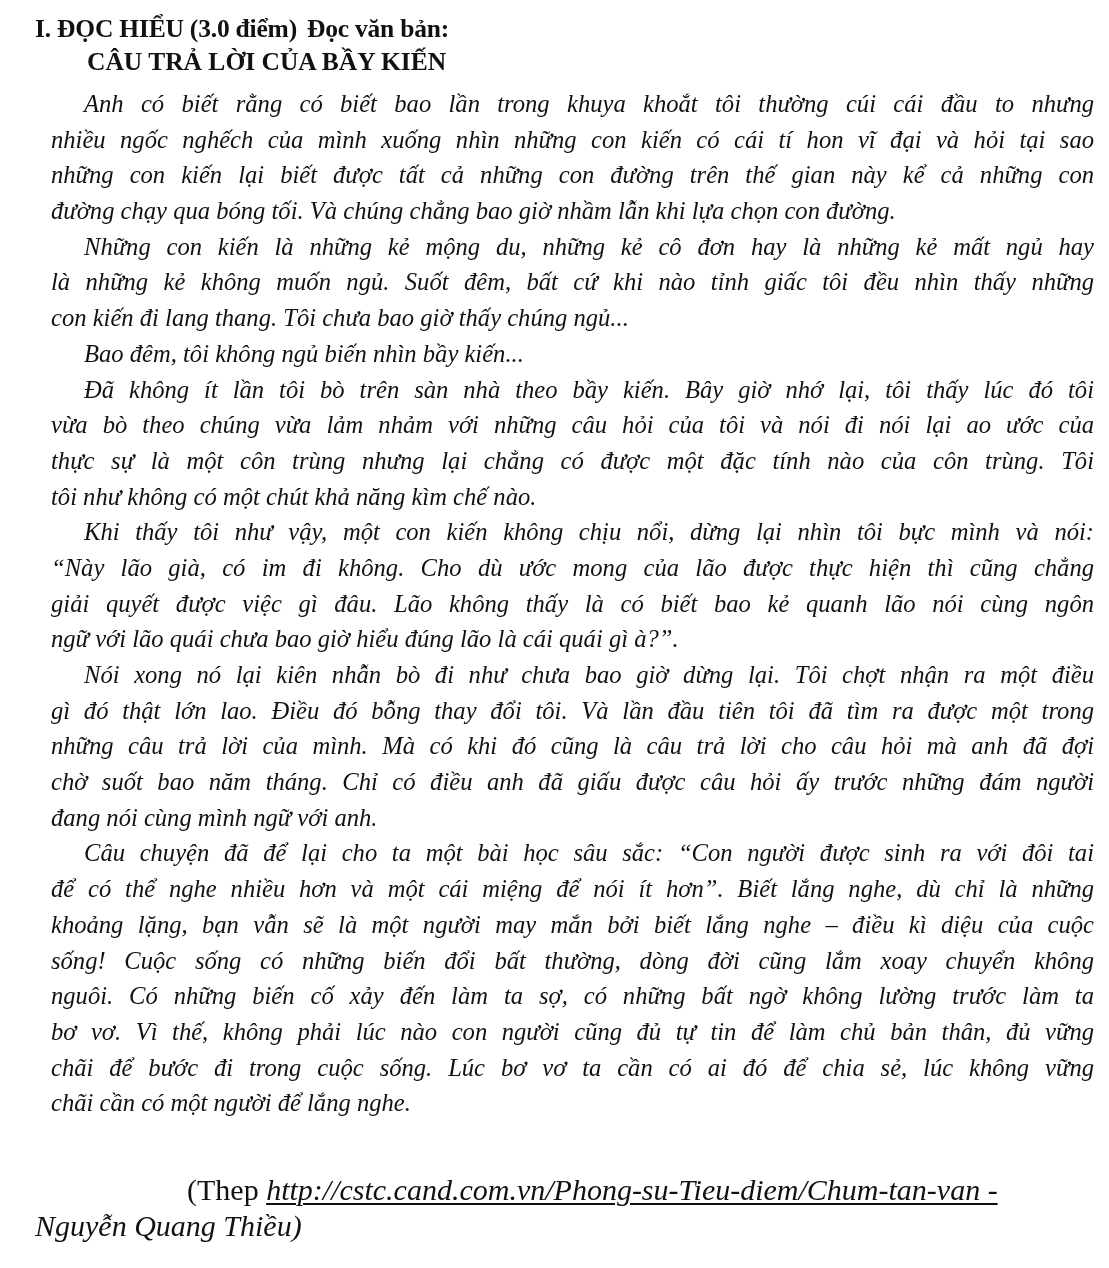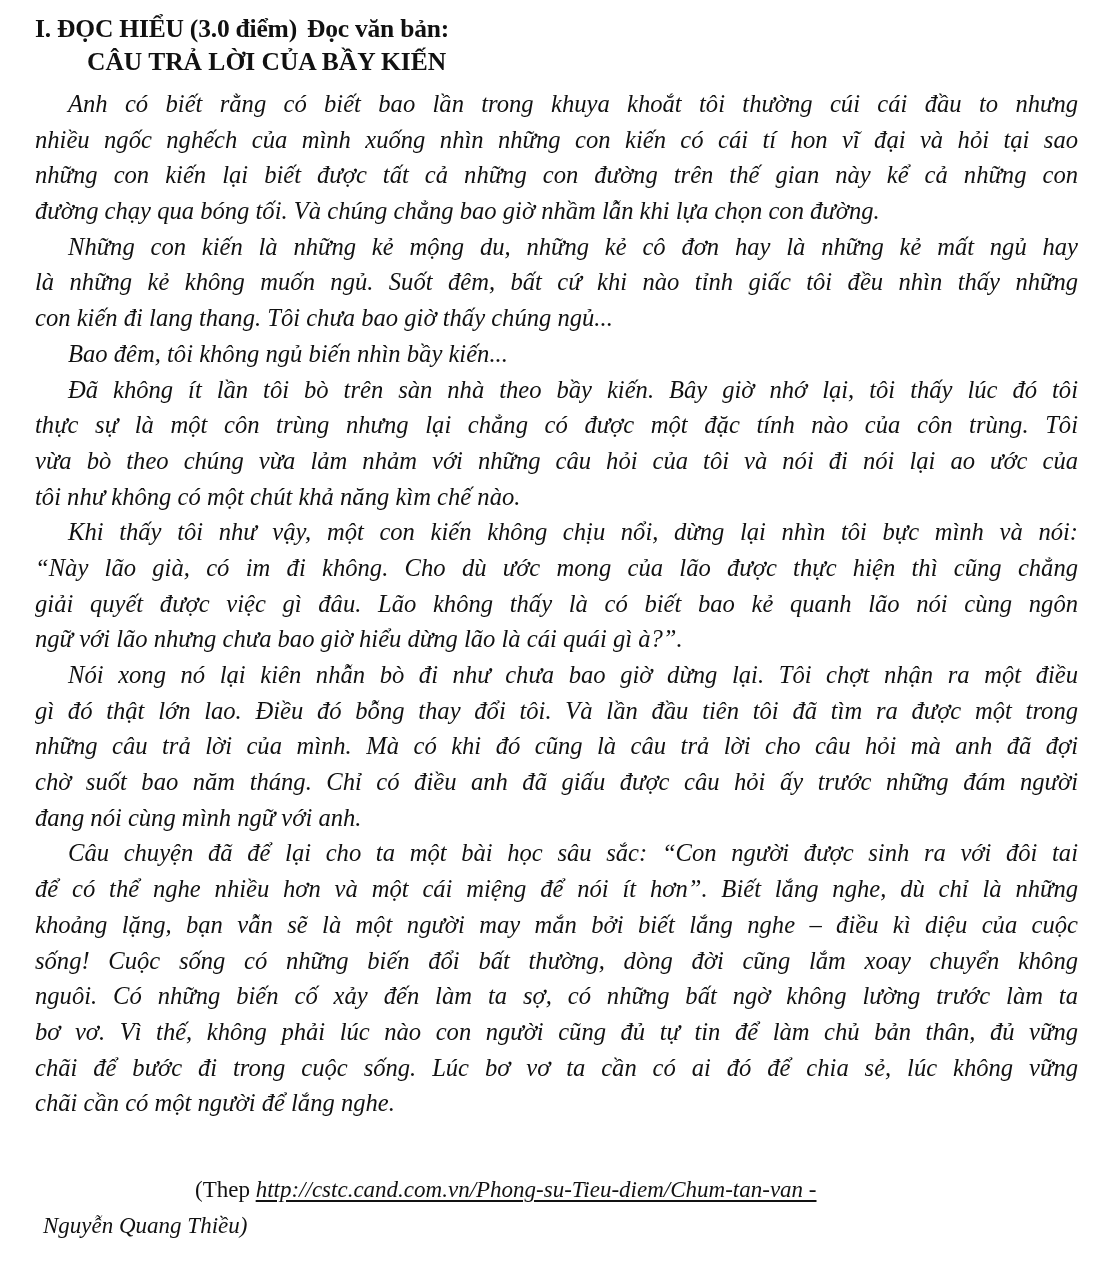--- a/index.html
+++ b/index.html
@@ -40,42 +40,42 @@
       text-align: left;
       font-weight: bold;
       font-size: 25.5px;
       line-height: 34px;
       white-space: nowrap;
       padding-left: 52px;
       box-sizing: border-box;
     }
     .body-text {
       position: absolute;
-      left: 0;
+      left: 16px;
       top: 86px;
       width: 1043px;
     }
     .line {
       height: 35.7px;
       line-height: 35.7px;
       font-style: italic;
       font-size: 24.6px;
       white-space: nowrap;
       text-align: justify;
       text-align-last: justify;
       overflow: visible;
     }
     .line.indent { padding-left: 33px; }
     .line.last { text-align-last: left; }
     .source {
       position: absolute;
-      left: 8px;
+      left: 0;
       top: 1172px;
       width: 1043px;
-      font-size: 23px;
+      font-size: 30px;
       line-height: 36px;
     }
     .source-line1 {
       padding-left: 152px;
       white-space: nowrap;
     }
     .source-link {
       font-style: italic;
       text-decoration: underline;
       text-decoration-thickness: 2px;
@@ -110,30 +110,30 @@
       <div class="line">là những kẻ không muốn ngủ. Suốt đêm, bất cứ khi nào tỉnh giấc tôi đều nhìn thấy những</div>
       <div class="line last">con kiến đi lang thang. Tôi chưa bao giờ thấy chúng ngủ...</div>
     </div>
 
     <div>
       <div class="line indent last">Bao đêm, tôi không ngủ biến nhìn bầy kiến...</div>
     </div>
 
     <div>
       <div class="line indent">Đã không ít lần tôi bò trên sàn nhà theo bầy kiến. Bây giờ nhớ lại, tôi thấy lúc đó tôi</div>
+      <div class="line">vừa bò theo chúng vừa lảm nhảm với những câu hỏi của tôi và nói đi nói lại ao ước của</div>
       <div class="line">thực sự là một côn trùng nhưng lại chẳng có được một đặc tính nào của côn trùng. Tôi</div>
-      <div class="line">vừa bò theo chúng vừa lảm nhảm với những câu hỏi của tôi và nói đi nói lại ao ước của</div>
       <div class="line last">tôi như không có một chút khả năng kìm chế nào.</div>
     </div>
 
     <div>
       <div class="line indent">Khi thấy tôi như vậy, một con kiến không chịu nổi, dừng lại nhìn tôi bực mình và nói:</div>
       <div class="line">“Này lão già, có im đi không. Cho dù ước mong của lão được thực hiện thì cũng chẳng</div>
       <div class="line">giải quyết được việc gì đâu. Lão không thấy là có biết bao kẻ quanh lão nói cùng ngôn</div>
-      <div class="line last">ngữ với lão nhưng chưa bao giờ hiểu dừng lão là cái quái gì à?”.</div>
+      <div class="line last">ngữ với lão quái chưa bao giờ hiểu đúng lão là cái quái gì à?”.</div>
     </div>
 
     <div>
       <div class="line indent">Nói xong nó lại kiên nhẫn bò đi như chưa bao giờ dừng lại. Tôi chợt nhận ra một điều</div>
       <div class="line">gì đó thật lớn lao. Điều đó bỗng thay đổi tôi. Và lần đầu tiên tôi đã tìm ra được một trong</div>
       <div class="line">những câu trả lời của mình. Mà có khi đó cũng là câu trả lời cho câu hỏi mà anh đã đợi</div>
       <div class="line">chờ suốt bao năm tháng. Chỉ có điều anh đã giấu được câu hỏi ấy trước những đám người</div>
       <div class="line last">đang nói cùng mình ngữ với anh.</div>
     </div>
 

